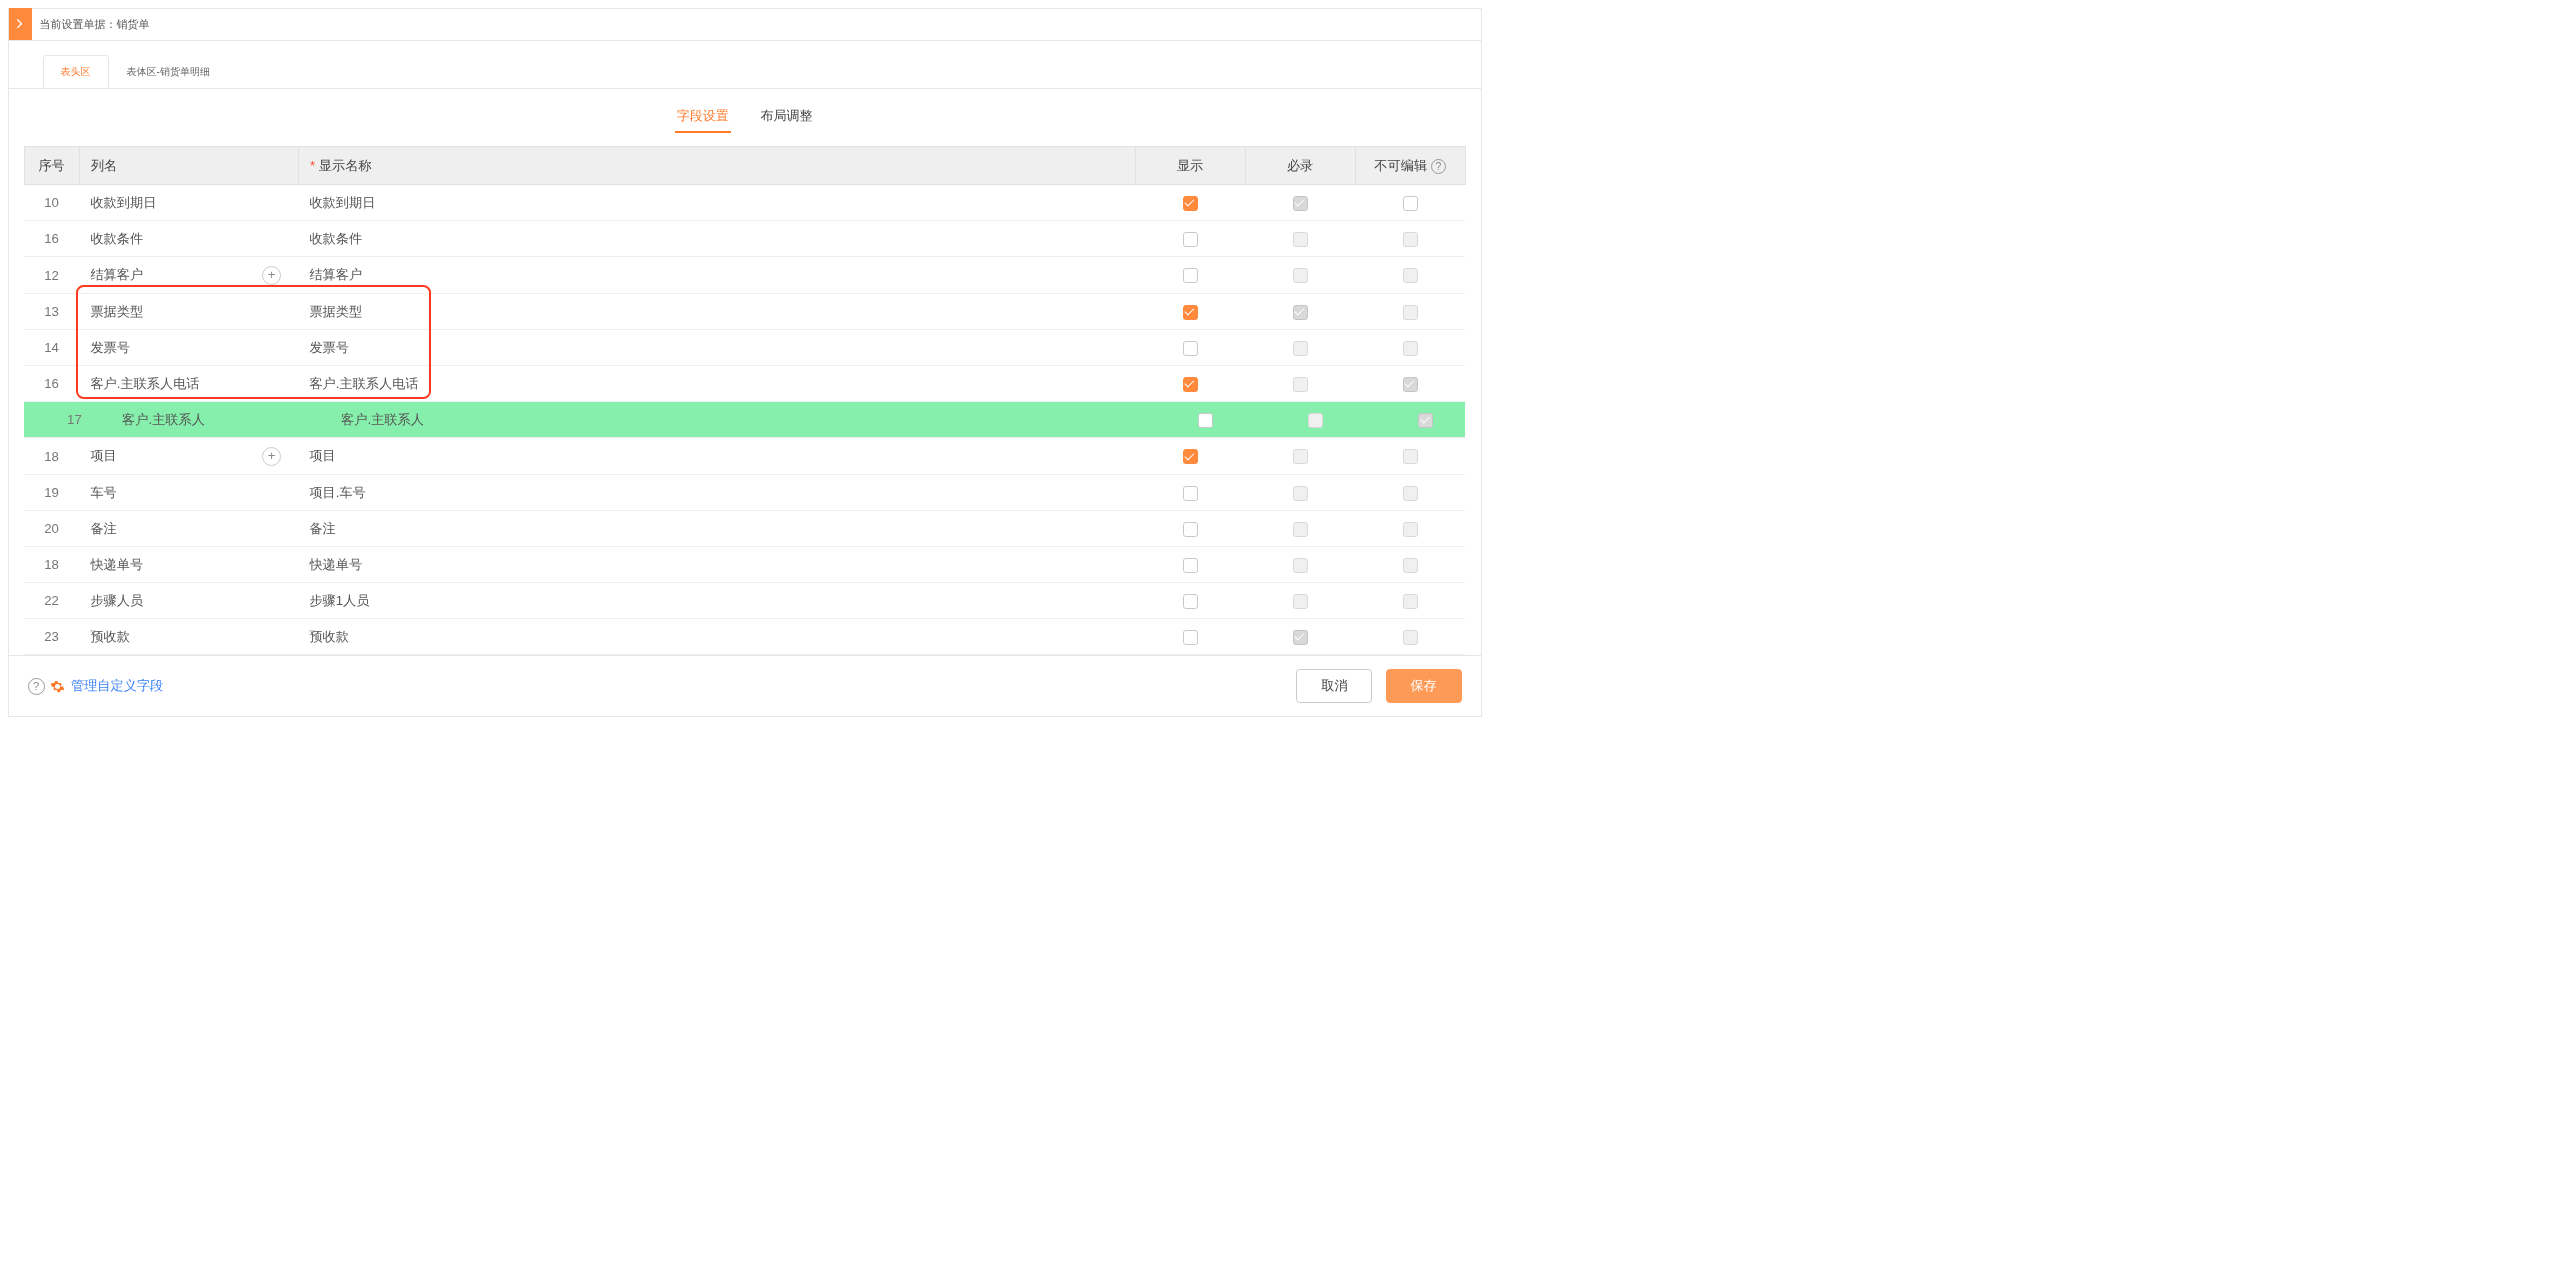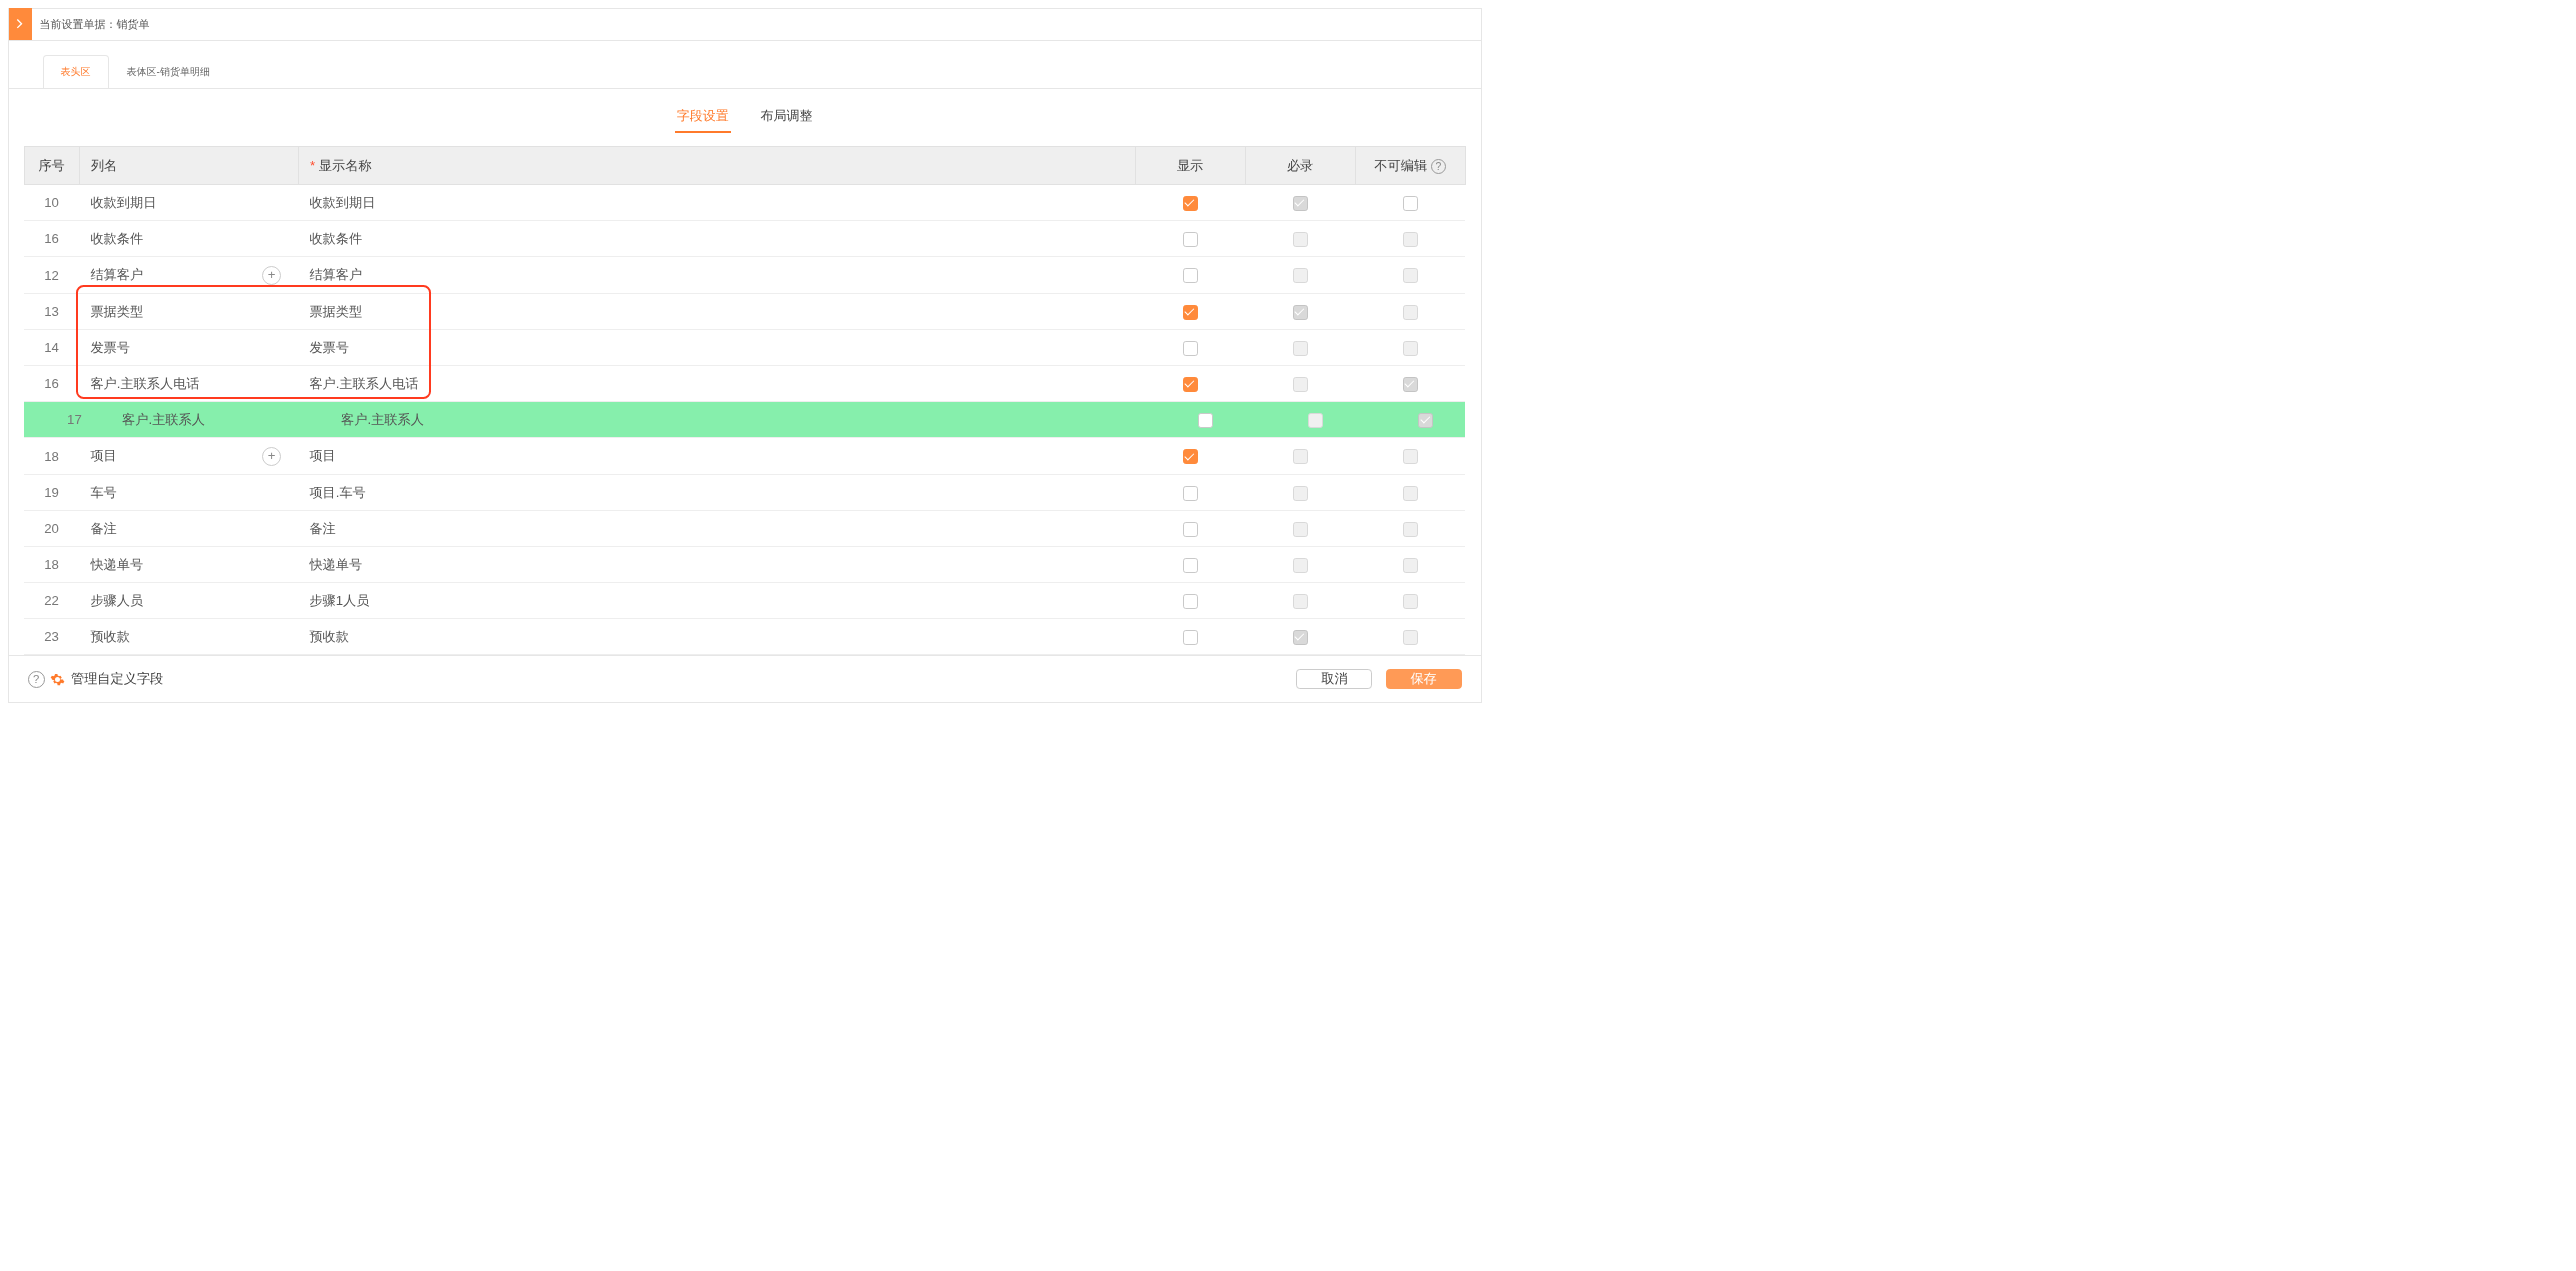--- a/index.html
+++ b/index.html
@@ -46,23 +46,23 @@
 .chk:disabled:checked { background: #d9d9d9; border-color: #c4c4c4; }
 .chk:disabled:checked::after { border-color: #fff; }
 
 .red-box { position: absolute; border: 2.8px solid #ff3a1f; border-radius: 7.6px; pointer-events: none; }
 .table-wrap-rel { position: relative; }
 
 .footer { border-top: 0.9px solid #e6e6e6; padding: 13.2px 19px; display: flex; align-items: center; justify-content: space-between; }
 .footer-left { display: flex; align-items: center; gap: 5.7px; color: #888; }
 .footer-left .q { width: 17px; height: 17px; border: 1.4px solid #999; border-radius: 50%; display: flex; align-items: center; justify-content: center; font-size: 11.3px; color: #888; }
 .footer-left .gear { color: #ff7a2b; display: flex; align-items: center; }
-.footer-left .link { color: #404040; cursor: pointer; }
+.footer-left .link { color: #3b82f6; cursor: pointer; }
 .footer-right { display: flex; gap: 13.2px; }
-.btn { min-width: 76px; height: 20px; border-radius: 3.8px; font-size: 13.2px; cursor: pointer; border: 0.9px solid #ccc; background: #fff; color: #444; }
+.btn { min-width: 76px; height: 34px; border-radius: 3.8px; font-size: 13.2px; cursor: pointer; border: 0.9px solid #ccc; background: #fff; color: #444; }
 .btn.primary { background: #ff9a56; border-color: #ff9a56; color: #fff; }
 
 .help-ico { display:inline-block; width:15px; height:15px; border:1.4px solid #999; border-radius:50%; font-size:10.4px; color:#888; text-align:center; line-height:13.2px; margin-left:3.8px; vertical-align:middle;}
 </style>
 </head>
 <body>
 
 <div class="outer-container">
 
   <div class="header-bar">

